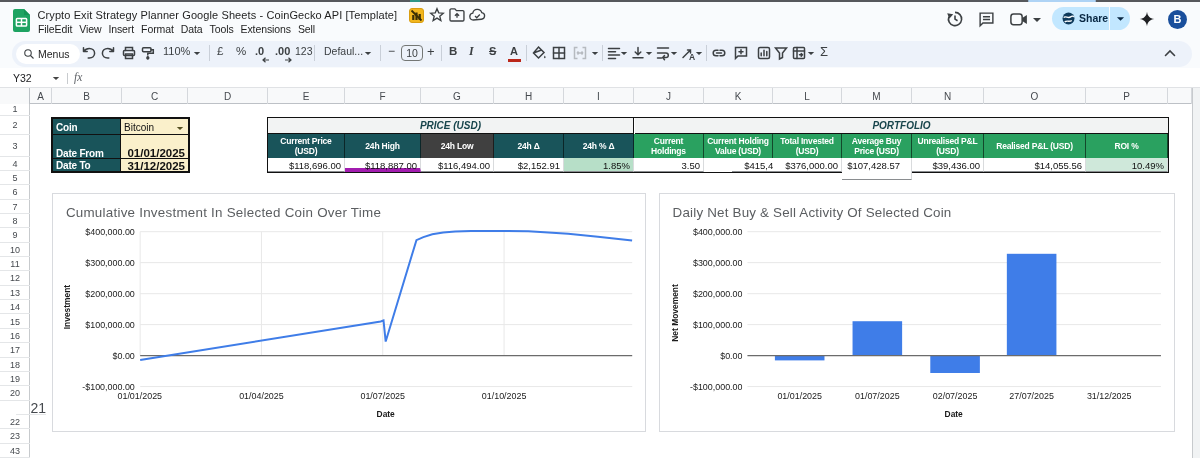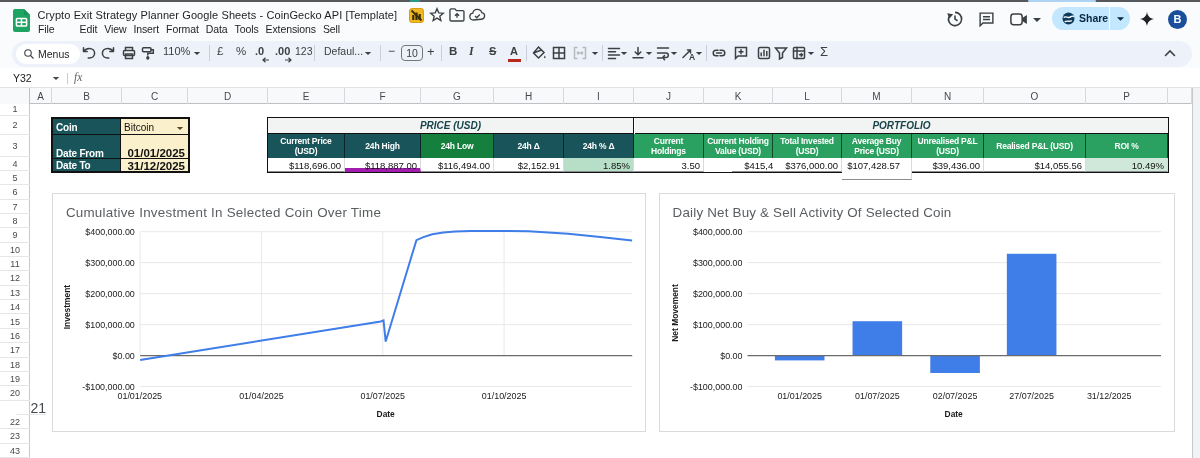--- a/index.html
+++ b/index.html
@@ -42,21 +42,21 @@
   <path d="M1.2 2 a1.5 1.5 0 0 1 1.5-1.2 h4.6 l2 2.2 h7.9 a1.5 1.5 0 0 1 1.5 1.5 v10 a1.5 1.5 0 0 1 -1.5 1.5 H2.7 a1.5 1.5 0 0 1 -1.5-1.5 Z" fill="none" stroke="#3c4043" stroke-width="1.7"></path>
   <path d="M10 12 v-5 M7.4 9.4 L10 6.8 12.6 9.4" fill="none" stroke="#3c4043" stroke-width="1.7"></path>
 </svg>
 
 <svg class="ic" style="left:469px;top:8px;" width="17" height="14" viewBox="0 0 22 16">
   <path d="M5.5 14.5 a4.5 4.5 0 0 1 -0.6-8.95 a6 6 0 0 1 11.6-0.6 a4.3 4.3 0 0 1 -0.4 8.55 Z" fill="none" stroke="#3c4043" stroke-width="1.7"></path>
   <path d="M7.8 9.3 l2.2 2.2 4-4.2" fill="none" stroke="#3c4043" stroke-width="1.7"></path>
 </svg>
 
 <div class="abs" style="left:38px;top:23px;font-size:10.5px;letter-spacing:-0.1px;color:#1f1f1f;">
-  <span style="margin-right:25px;">File</span><span style="margin-right:7px;">Edit</span><span style="margin-right:7px;">View</span><span style="margin-right:7px;">Insert</span><span style="margin-right:7px;">Format</span><span style="margin-right:7px;">Data</span><span style="margin-right:7px;">Tools</span><span style="margin-right:7px;">Extensions</span><span>Sell</span>
+  <span style="margin-right:0;">File</span><span style="margin-right:7px;">Edit</span><span style="margin-right:7px;">View</span><span style="margin-right:7px;">Insert</span><span style="margin-right:7px;">Format</span><span style="margin-right:7px;">Data</span><span style="margin-right:7px;">Tools</span><span style="margin-right:7px;">Extensions</span><span>Sell</span>
 </div>
 
 <svg class="ic" style="left:946px;top:10px;" width="18" height="18" viewBox="0 0 24 24">
   <path d="M12 3.2 a8.8 8.8 0 1 1 -8.2 5.7" fill="none" stroke="#3c4043" stroke-width="2.1"></path>
   <path d="M1.6 4.2 L9.6 5.8 L4.4 11.6 Z" fill="#3c4043"></path>
   <path d="M12 7.3 V12.2 l3.4 2.1" fill="none" stroke="#3c4043" stroke-width="2.1"></path>
 </svg>
 <svg class="ic" style="left:978px;top:11px;" width="17" height="17" viewBox="0 0 24 24">
   <path d="M3 3 h18 v14 h-14 l-4 4 Z" fill="none" stroke="#3c4043" stroke-width="2"></path>
   <path d="M7 8 h10 M7 12 h10" stroke="#3c4043" stroke-width="2"></path>
@@ -297,21 +297,21 @@
   <div class="abs" style="left:68px;top:28px;width:64px;font-size:11.5px;font-weight:bold;color:#111;text-align:right;">01/01/2025</div>
   <div class="abs" style="left:68px;top:40.5px;width:64px;font-size:11.5px;font-weight:bold;color:#111;text-align:right;">31/12/2025</div>
 </div>
 
 <div id="bigtable">
       <div class="abs" style="left:267px;top:117px;width:902px;height:56px;border:1px solid #111;"></div>
       <div class="abs" style="left:268px;top:118px;width:366px;height:16px;background:#f2f3f3;border-bottom:1px solid #111;border-right:1px solid #111;color:#18454c;font-weight:bold;font-style:italic;font-size:10px;text-align:center;line-height:16px;">PRICE (USD)</div>
       <div class="abs" style="left:635px;top:118px;width:533px;height:16px;background:#f2f3f3;border-bottom:1px solid #111;color:#18454c;font-weight:bold;font-style:italic;font-size:10px;text-align:center;line-height:16px;">PORTFOLIO</div>
       <div class="abs" style="left:268px;top:134px;width:77px;height:24px;background:#19545a;border-right:1px solid rgba(0,0,0,0.55);color:#fff;font-size:8.5px;letter-spacing:-0.2px;font-weight:bold;text-align:center;display:flex;align-items:center;justify-content:center;line-height:10px;padding:0 1px;">Current Price<br>(USD)</div>
       <div class="abs" style="left:345px;top:134px;width:76px;height:24px;background:#19545a;border-right:1px solid rgba(0,0,0,0.55);color:#fff;font-size:8.5px;letter-spacing:-0.2px;font-weight:bold;text-align:center;display:flex;align-items:center;justify-content:center;line-height:10px;padding:0 1px;">24h High</div>
-      <div class="abs" style="left:421px;top:134px;width:73px;height:24px;background:#15803d;border-right:1px solid rgba(0,0,0,0.55);color:#fff;font-size:8.5px;letter-spacing:-0.2px;font-weight:bold;text-align:right;display:flex;align-items:center;justify-content:center;line-height:10px;padding:0 1px;">24h Low</div>
+      <div class="abs" style="left:421px;top:134px;width:73px;height:24px;background:#404040;border-right:1px solid rgba(0,0,0,0.55);color:#fff;font-size:8.5px;letter-spacing:-0.2px;font-weight:bold;text-align:right;display:flex;align-items:center;justify-content:center;line-height:10px;padding:0 1px;">24h Low</div>
       <div class="abs" style="left:494px;top:134px;width:70px;height:24px;background:#19545a;border-right:1px solid rgba(0,0,0,0.55);color:#fff;font-size:8.5px;letter-spacing:-0.2px;font-weight:bold;text-align:center;display:flex;align-items:center;justify-content:center;line-height:10px;padding:0 1px;">24h Δ</div>
       <div class="abs" style="left:564px;top:134px;width:70px;height:24px;background:#19545a;border-right:1px solid rgba(0,0,0,0.55);color:#fff;font-size:8.5px;letter-spacing:-0.2px;font-weight:bold;text-align:center;display:flex;align-items:center;justify-content:center;line-height:10px;padding:0 1px;">24h % Δ</div>
       <div class="abs" style="left:634px;top:134px;width:70px;height:24px;background:#2aa160;border-right:1px solid rgba(0,0,0,0.55);color:#fff;font-size:8.5px;letter-spacing:-0.2px;font-weight:bold;text-align:center;display:flex;align-items:center;justify-content:center;line-height:10px;padding:0 1px;">Current<br>Holdings</div>
       <div class="abs" style="left:704px;top:134px;width:69px;height:24px;background:#2aa160;border-right:1px solid rgba(0,0,0,0.55);color:#fff;font-size:8.5px;letter-spacing:-0.2px;font-weight:bold;text-align:center;display:flex;align-items:center;justify-content:center;line-height:10px;padding:0 1px;">Current Holding<br>Value (USD)</div>
       <div class="abs" style="left:773px;top:134px;width:69px;height:24px;background:#2aa160;border-right:1px solid rgba(0,0,0,0.55);color:#fff;font-size:8.5px;letter-spacing:-0.2px;font-weight:bold;text-align:center;display:flex;align-items:center;justify-content:center;line-height:10px;padding:0 1px;">Total Invested<br>(USD)</div>
       <div class="abs" style="left:842px;top:134px;width:70px;height:24px;background:#2aa160;border-right:1px solid rgba(0,0,0,0.55);color:#fff;font-size:8.5px;letter-spacing:-0.2px;font-weight:bold;text-align:center;display:flex;align-items:center;justify-content:center;line-height:10px;padding:0 1px;">Average Buy<br>Price (USD)</div>
       <div class="abs" style="left:912px;top:134px;width:72px;height:24px;background:#2aa160;border-right:1px solid rgba(0,0,0,0.55);color:#fff;font-size:8.5px;letter-spacing:-0.2px;font-weight:bold;text-align:center;display:flex;align-items:center;justify-content:center;line-height:10px;padding:0 1px;">Unrealised P&amp;L<br>(USD)</div>
       <div class="abs" style="left:984px;top:134px;width:102px;height:24px;background:#2aa160;border-right:1px solid rgba(0,0,0,0.55);color:#fff;font-size:8.5px;letter-spacing:-0.2px;font-weight:bold;text-align:center;display:flex;align-items:center;justify-content:center;line-height:10px;padding:0 1px;">Realised P&amp;L (USD)</div>
       <div class="abs" style="left:1086px;top:134px;width:82px;height:24px;background:#2aa160;border-right:1px solid rgba(0,0,0,0.55);color:#fff;font-size:8.5px;letter-spacing:-0.2px;font-weight:bold;text-align:center;display:flex;align-items:center;justify-content:center;line-height:10px;padding:0 1px;">ROI %</div>
       <div class="abs" style="left:268px;top:158px;width:77px;height:14px;background:#fff;border-right:1px solid #d9dbdd;border-bottom:1px solid #8a8d90;color:#111;font-size:9.5px;text-align:right;line-height:15px;padding-right:3px;">$118,696.00</div>

